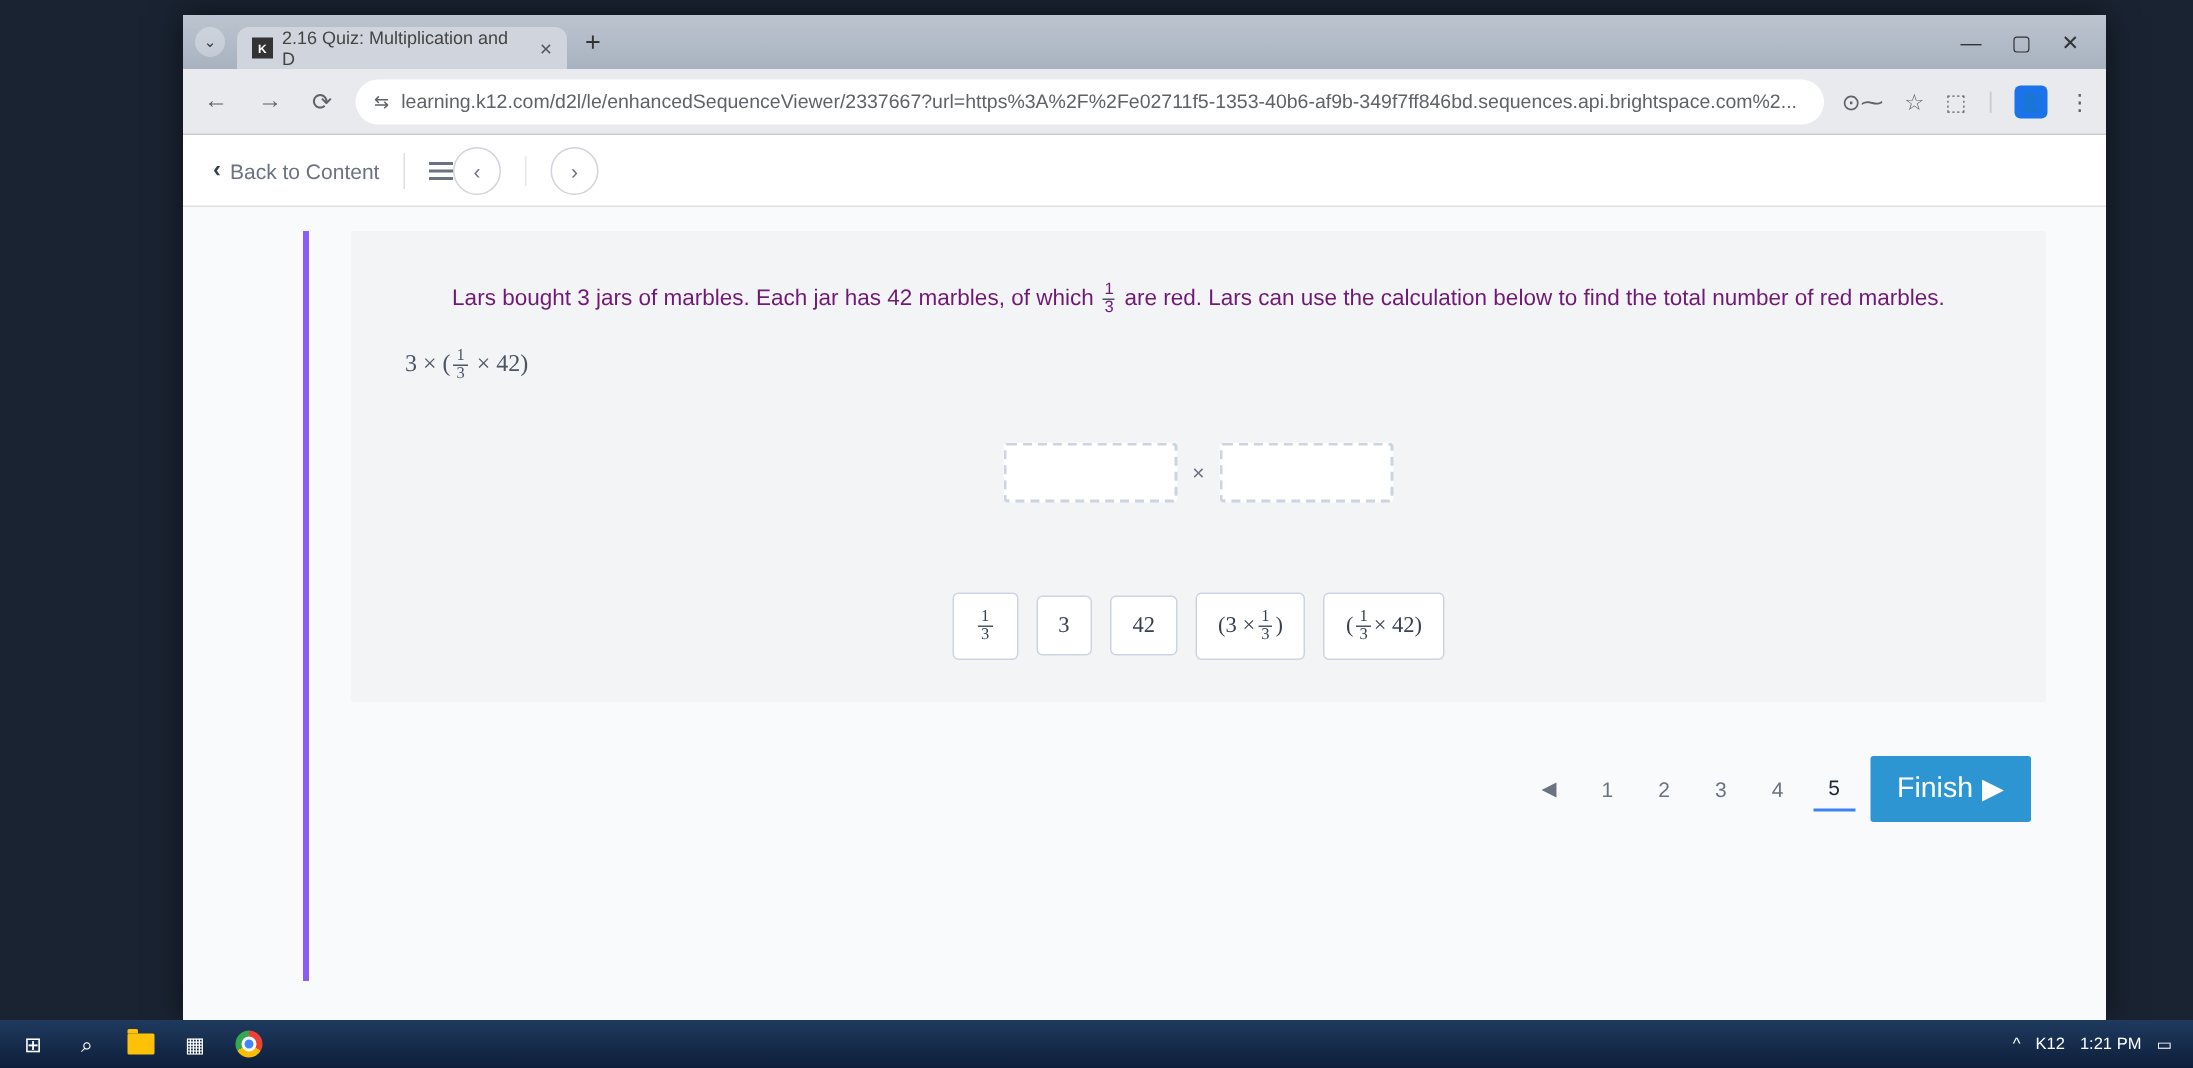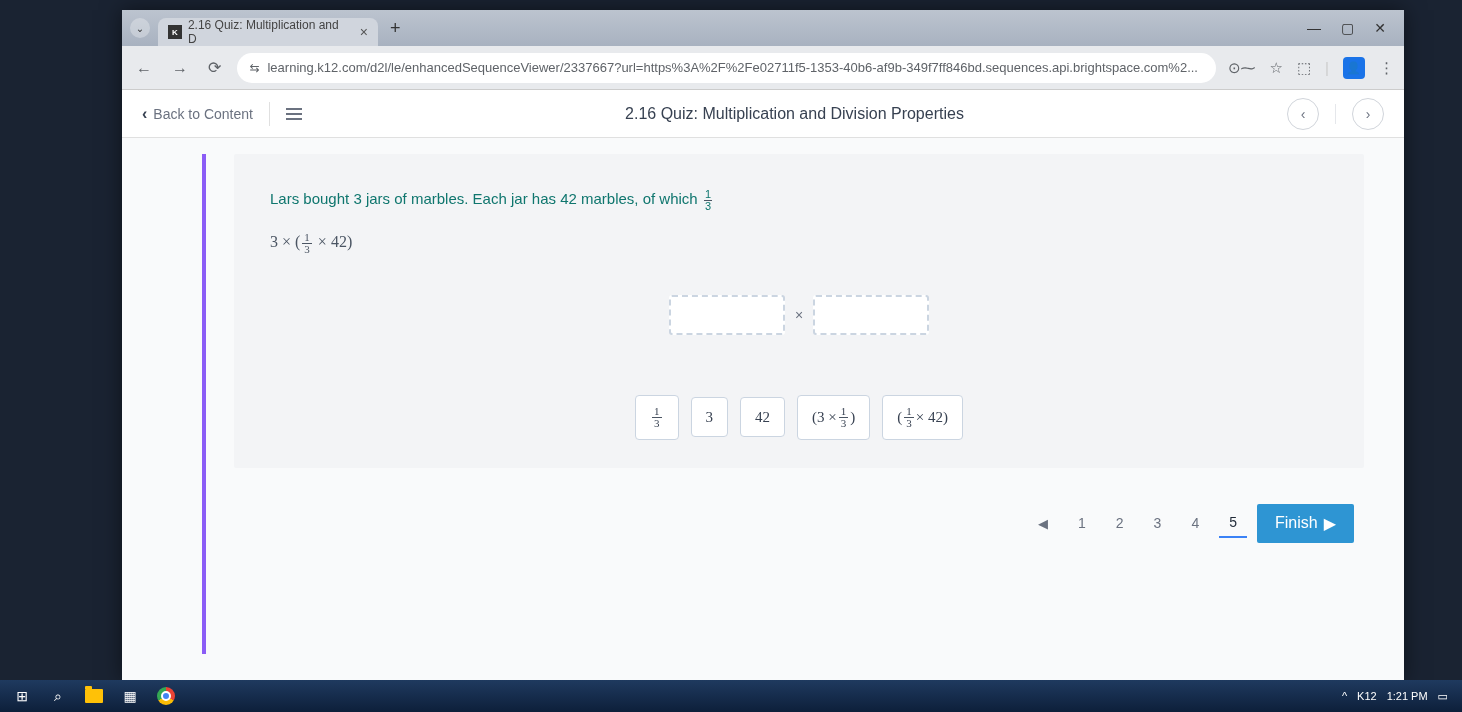--- a/index.html
+++ b/index.html
@@ -120,40 +120,40 @@
       border-left: 4px solid #8b5cf6;
       padding-left: 28px;
       min-height: 500px;
       position: relative;
     }
     .quiz-card {
       background: #f3f4f6;
       padding: 32px 36px 28px 36px;
       border-radius: 2px;
     }
-    .q-text { font-size: 15px; color: #0f766e; line-height: 1.7; margin-bottom: 20px;}
+    .q-text { font-size: 15px; color: #701a75; line-height: 1.7; margin-bottom: 20px; text-align: center;}
     .frac { display: inline-flex; flex-direction: column; align-items: center; font-size: 11px; vertical-align: middle; line-height: 1; margin: 0 2px;}
     .frac .n { border-bottom: 1px solid #4b5563; padding: 0 1px;}
     .frac .d { padding: 0 1px;}
     .big-frac .n, .big-frac .d { padding: 0 2px; }
     .math-line { font-size: 16px; color: #4b5563; margin-bottom: 22px; font-family: 'Times New Roman', serif;}
     .bold-word { font-weight: bold; }
     
     .drop-row { display: flex; justify-content: center; align-items: center; gap: 10px; margin: 40px 0 60px 0;}
     .drop-box { width: 116px; height: 40px; border: 2px dashed #cbd5e1; border-radius: 3px; background: #fff;}
     .times { font-size: 14px; color: #6b7280; }
     
     .tiles-row { display: flex; justify-content: center; gap: 12px; align-items: center;}
     .tile { border: 1px solid #cbd5e1; background: #fff; border-radius: 4px; padding: 10px 14px; font-size: 15px; color: #374151; font-family: 'Times New Roman', serif; display: flex; align-items: center; min-height: 40px;}
     
     .nav-footer { display: flex; justify-content: flex-end; align-items: center; gap: 10px; margin-top: 36px; padding-right: 10px;}
     .page-arrow { color: #6b7280; font-size: 13px; padding: 6px 10px;}
     .page-num { color: #6b7280; font-size: 14px; padding: 6px 10px; }
     .page-num.active { color: #1f2937; border-bottom: 2px solid #3b82f6;}
-    .finish-btn { background: #2e95d3; color: #fff; padding: 10px 18px; font-size: 16px; border-radius: 2px; display: flex; align-items: center; gap: 6px;}
+    .finish-btn { background: #2e95d3; color: #fff; padding: 10px 18px; font-size: 19px; border-radius: 2px; display: flex; align-items: center; gap: 6px;}
 
     .taskbar {
       position: absolute;
       bottom: 0; left: 0; right: 0;
       height: 32px;
       background: linear-gradient(#1f3a5f, #0d1f3a);
       display: flex;
       align-items: center;
       padding: 0 6px;
       color: #fff;
@@ -210,39 +210,39 @@
     <div class="back-link">
       <span class="chev">‹</span>
       <span>Back to Content</span>
     </div>
     <div class="vdiv"></div>
     <div class="hamb">
         <span></span>
         <span></span>
         <span></span>
       </div>
-    <div class="page-title">2.16 Quiz: Multiplication and Division Properties</div>
     <div class="nav-circles">
       <div class="nav-circle">‹</div>
       <div class="vdiv2"></div>
       <div class="nav-circle">›</div>
     </div>
   </div>
 
   <div class="content-body">
     <div class="quiz-scroll">
       <div class="quiz-frame">
         <div class="quiz-card">
 
           <p class="q-text">
             <span>Lars bought 3 jars of marbles. Each jar has 42 marbles, of which </span>
             <span class="frac">
               <span class="n">1</span>
               <span class="d">3</span>
             </span>
+            <span> are red. Lars can use the calculation below to find the total number of red marbles.</span>
           </p>
 
           <p class="math-line">
             <span>3 × (</span><span class="frac big-frac">
                 <span class="n">1</span>
                 <span class="d">3</span>
               </span><span> × 42)</span>
           </p>
 
 

